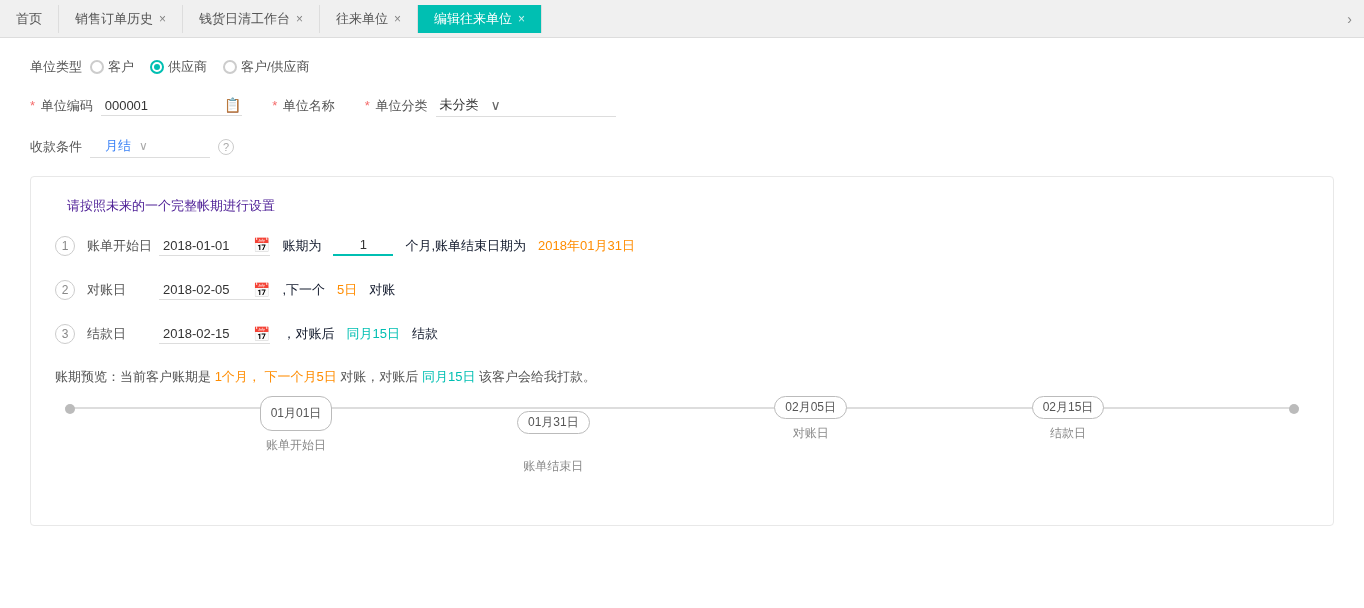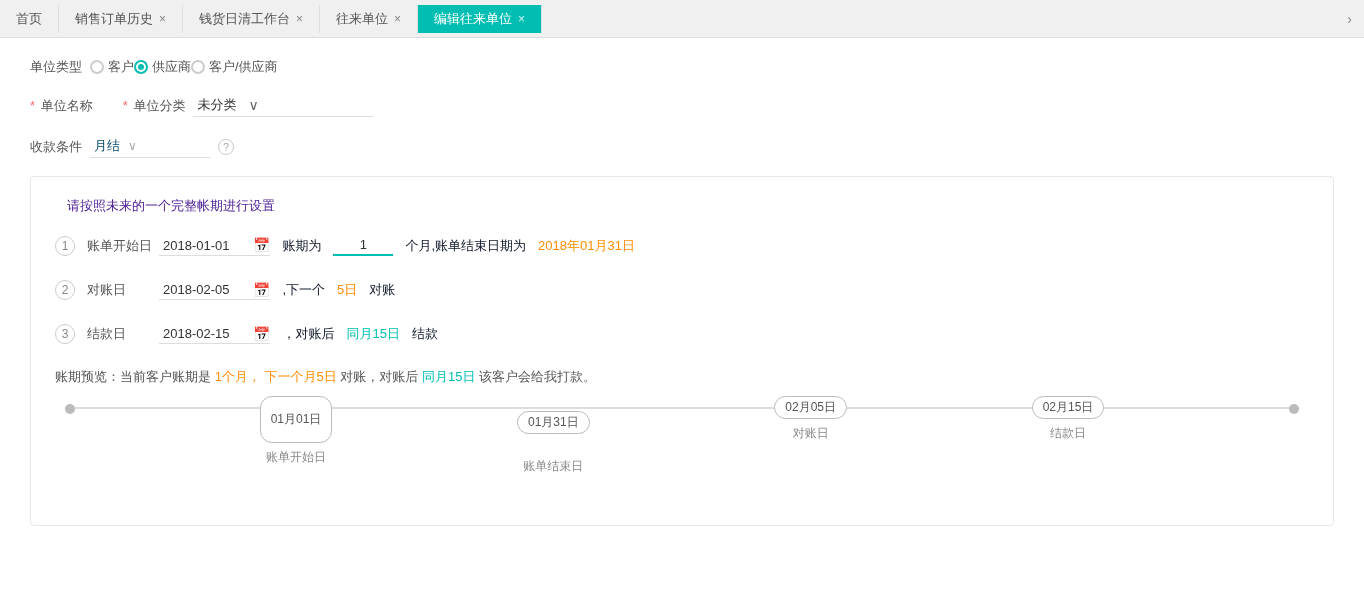--- a/index.html
+++ b/index.html
@@ -70,21 +70,21 @@
       white-space: nowrap;
       font-size: 13px;
     }
     .required-star {
       color: #f56c6c;
       margin-right: 2px;
     }
     .radio-group {
       display: flex;
       align-items: center;
-      gap: 0;
+      gap: 16px;
     }
     .radio-item {
       display: flex;
       align-items: center;
       gap: 4px;
       cursor: pointer;
       font-size: 13px;
       color: #555;
     }
     .radio-circle {
@@ -129,24 +129,25 @@
     }
 
     .select-group {
       display: flex;
       align-items: center;
       border-bottom: 1px solid #ddd;
       gap: 4px;
       min-width: 120px;
     }
     .select-value {
-      color: #0c4a6e;
+      color: #3b82f6;
       font-size: 13px;
       padding: 2px 4px;
       cursor: pointer;
+      margin-left: 11px;
     }
     .chevron-down {
       color: #aaa;
       font-size: 12px;
       cursor: pointer;
     }
 
     .help-icon {
       width: 16px;
       height: 16px;
@@ -285,20 +286,30 @@
         </label>
         <label class="radio-item">
           <span class="radio-circle"></span>
           <span>客户/供应商</span>
         </label>
       </div>
     </div>
   </div>
 
   <div class="form-row">
+    <div class="form-group">
+      <span class="form-label">
+        <span class="required-star">*</span>
+        <span>单位编码</span>
+      </span>
+      <div class="input-with-icon">
+        <input type="text" value="000001" style="width: 120px;">
+        <span class="cal-icon">📋</span>
+      </div>
+    </div>
 
     <div class="form-group">
       <span class="form-label">
         <span class="required-star">*</span>
         <span>单位名称</span>
       </span>
     </div>
 
     <div class="form-group">
       <span class="form-label">
@@ -378,21 +389,21 @@
 
       <div style="display: flex; align-items: flex-start; position: relative; z-index: 1;">
 
         <div style="display:flex; flex-direction:column; align-items:center; flex-shrink:0;">
           <div style="width:10px;height:10px;border-radius:50%;background:#bbb;margin-top:8px;"></div>
         </div>
 
         <div style="flex:1;"></div>
 
         <div style="display:flex;flex-direction:column;align-items:center;flex-shrink:0;">
-          <div style="border:1px solid #bbb;border-radius:12px;padding:14px 10px;font-size:12px;color:#555;background:#fff;white-space:nowrap;">01月01日</div>
+          <div style="border:1px solid #bbb;border-radius:12px;padding:8px 10px;font-size:12px;color:#555;background:#fff;white-space:nowrap;">01月01日</div>
           <div style="font-size:12px;color:#888;margin-top:6px;white-space:nowrap;">账单开始日</div>
         </div>
 
         <div style="flex:1;"></div>
 
         <div style="display:flex;flex-direction:column;align-items:center;flex-shrink:0;">
           <div style="border:1px solid #bbb;border-radius:12px;padding:2px 10px;font-size:12px;color:#555;background:#fff;white-space:nowrap;margin-top:15px;">01月31日</div>
           <div style="font-size:12px;color:#888;margin-top:24px;white-space:nowrap;">账单结束日</div>
         </div>
 

